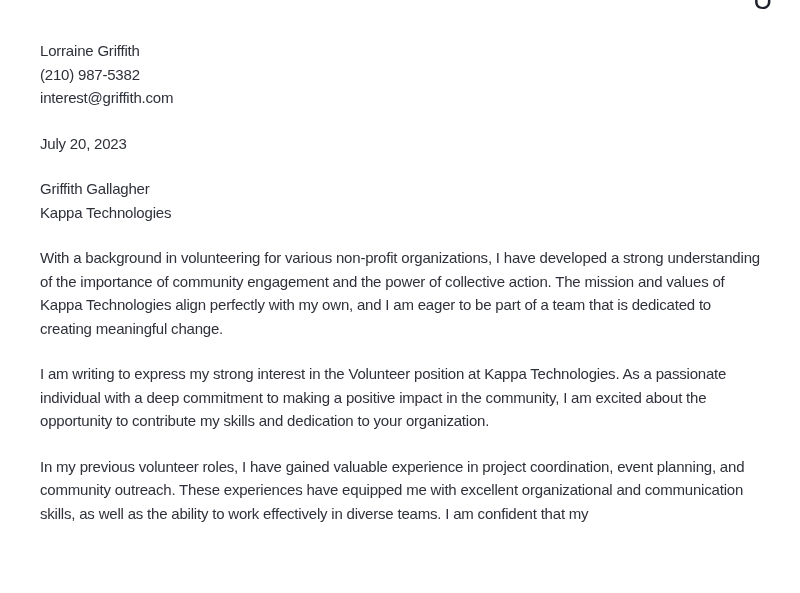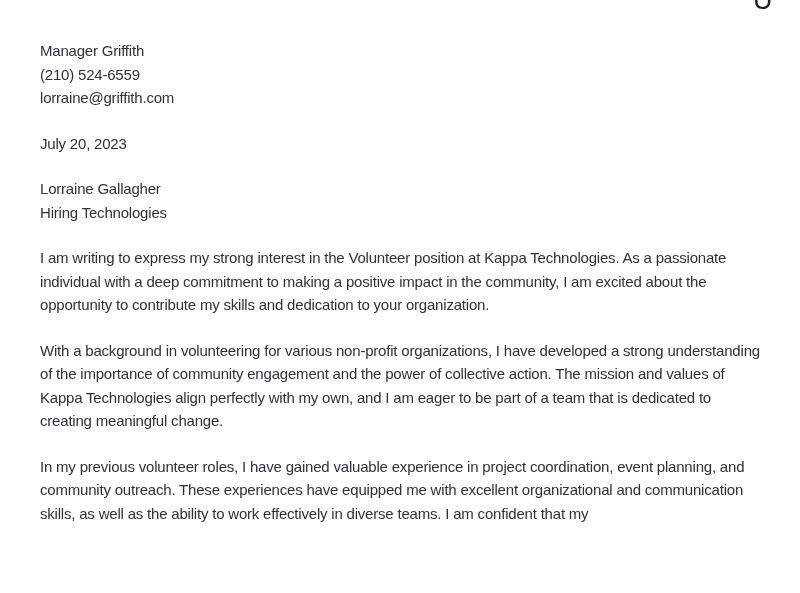--- a/index.html
+++ b/index.html
@@ -37,34 +37,34 @@
   .letter p { margin: 0 0 22px 0; }
 </style>
 </head>
 <body>
 
 <span class="cropped-glyph">U</span>
 
 <div class="letter">
 
   <div class="block">
-    <div>Manager Griffith</div>
-    <div>(210) 524-6559</div>
-    <div>lorraine@griffith.com</div>
+    <div>Lorraine Griffith</div>
+    <div>(210) 987-5382</div>
+    <div>interest@griffith.com</div>
   </div>
 
   <div class="block">
     <div>July 20, 2023</div>
   </div>
 
   <div class="block">
-    <div>Lorraine Gallagher</div>
-    <div>Hiring Technologies</div>
+    <div>Griffith Gallagher</div>
+    <div>Kappa Technologies</div>
   </div>
 
 
+  <p>With a background in volunteering for various non-profit organizations, I have developed a strong understanding of the importance of community engagement and the power of collective action. The mission and values of Kappa Technologies align perfectly with my own, and I am eager to be part of a team that is dedicated to creating meaningful change.</p>
+
   <p>I am writing to express my strong interest in the Volunteer position at Kappa Technologies. As a passionate individual with a deep commitment to making a positive impact in the community, I am excited about the opportunity to contribute my skills and dedication to your organization.</p>
-
-  <p>With a background in volunteering for various non-profit organizations, I have developed a strong understanding of the importance of community engagement and the power of collective action. The mission and values of Kappa Technologies align perfectly with my own, and I am eager to be part of a team that is dedicated to creating meaningful change.</p>
 
   <p>In my previous volunteer roles, I have gained valuable experience in project coordination, event planning, and community outreach. These experiences have equipped me with excellent organizational and communication skills, as well as the ability to work effectively in diverse teams. I am confident that my</p>
 
 </div>
 
 </body></html>

